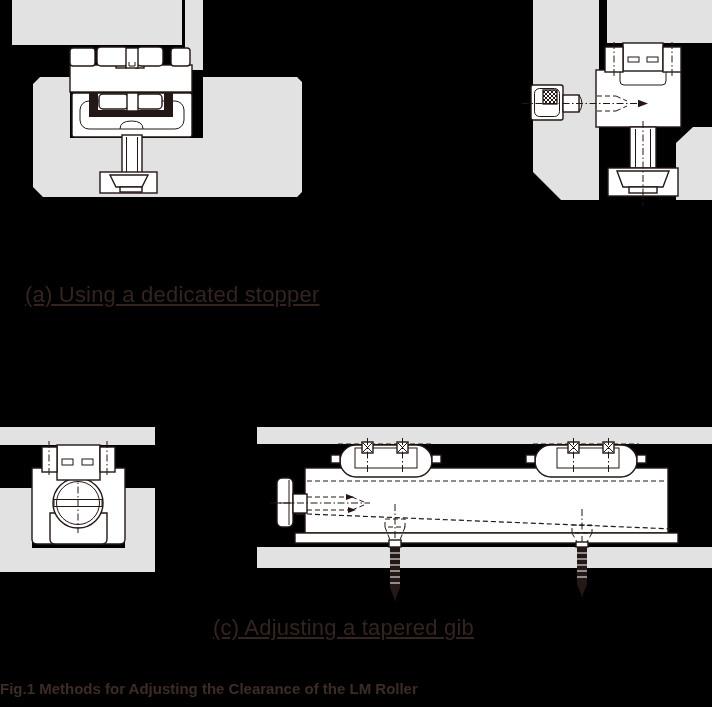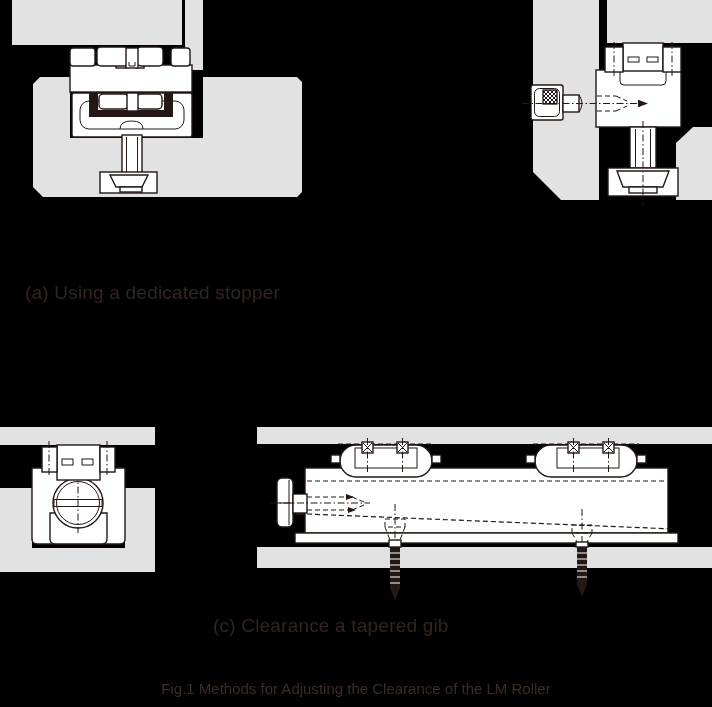--- a/index.html
+++ b/index.html
@@ -6,23 +6,23 @@
     --background:#000;
     --machine-gray:#e3e2e2;
     --line-dark:#231815;
     --label-text:#332420;
     --caption-text:#3d2c26;
   }
   html,body{margin:0;padding:0;background:var(--background);}
   #stage{position:relative;width:712px;height:707px;background:var(--background);overflow:hidden;
          font-family:"Liberation Sans",sans-serif;}
   #drawing{position:absolute;left:0;top:0;}
-  .lbl{position:absolute;font-size:19px;letter-spacing:.2px;color:var(--label-text);white-space:nowrap;}
-  .caption{position:absolute;left:0;top:680px;width:712px;text-align:center;
-           font-size:15px;color:var(--caption-text);white-space:nowrap;}
+  .lbl{position:absolute;font-size:22px;letter-spacing:.2px;color:var(--label-text);white-space:nowrap;text-decoration:underline;}
+  .caption{position:absolute;left:0;top:680px;width:712px;text-align:left;
+           font-size:15px;color:var(--caption-text);white-space:nowrap;font-weight:bold;}
   
   .gray{fill:var(--machine-gray);stroke:none;}
   .outl{fill:#fff;stroke:var(--line-dark);stroke-width:1.4;}
   .ln{fill:none;stroke:var(--line-dark);stroke-width:1.2;}
   .thin{stroke-width:1;}
   .dash{stroke-dasharray:5 3;}
   .cl{fill:none;stroke:var(--line-dark);stroke-width:1;stroke-dasharray:7 2.5 1.5 2.5;}
   .blk{fill:var(--line-dark);stroke:none;}
   .thread{stroke:#fff;stroke-width:1;}
 </style>
@@ -215,16 +215,16 @@
       <line class="thread" x1="577" y1="559" x2="587" y2="559"></line>
       <line class="thread" x1="577" y1="565" x2="587" y2="565"></line>
       <line class="thread" x1="577" y1="571" x2="587" y2="571"></line>
       <line class="thread" x1="577" y1="577" x2="587" y2="577"></line>
       <path class="blk" d="M577,585 h10 l-5,11 Z"></path>
     </g>
   </g>
 </svg>
 
 <div class="lbl" style="left:25px;top:282px">(a) Using a dedicated stopper</div>
-<div class="lbl" style="left:213px;top:615px">(c) Clearance a tapered gib</div>
+<div class="lbl" style="left:213px;top:615px">(c) Adjusting a tapered gib</div>
 <div class="caption">Fig.1 Methods for Adjusting the Clearance of the LM Roller</div>
 
 </div>
 
 </body></html>

